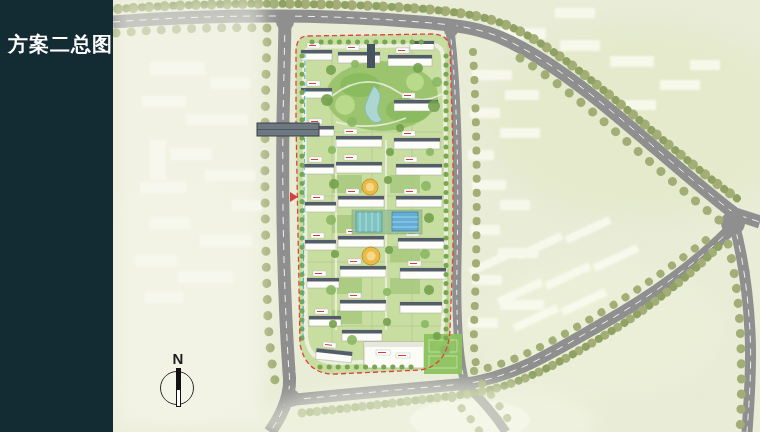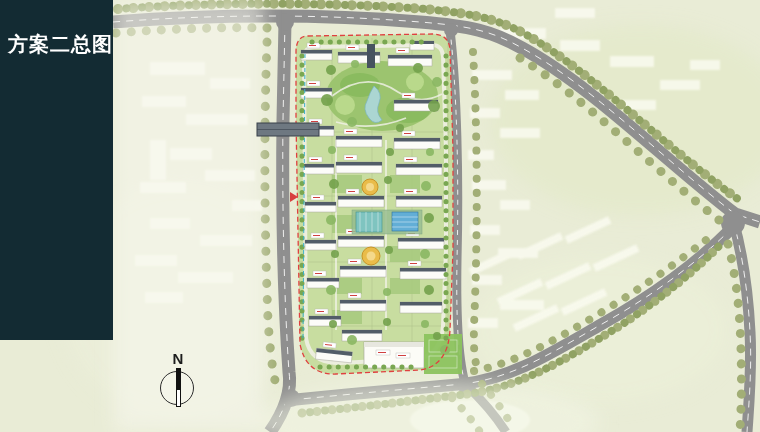--- a/index.html
+++ b/index.html
@@ -5,21 +5,21 @@
   :root{
     --sidebar-bg:#132b33;
     --title-color:#ffffff;
     --map-bg:#e9ecd6;
     --compass-color:#1c1c1c;
   }
   html,body{margin:0;padding:0;}
   body{width:760px;height:432px;overflow:hidden;font-family:"Liberation Sans","DejaVu Sans",sans-serif;}
   .stage{position:relative;width:760px;height:432px;background:var(--map-bg);}
   .stage svg{position:absolute;left:0;top:0;}
-  .sidebar{position:absolute;left:0;top:0;width:113px;height:340px;background:var(--sidebar-bg);font-family:Liberation Mono, monospace;}
+  .sidebar{position:absolute;left:0;top:0;width:113px;height:432px;background:var(--sidebar-bg);font-family:Liberation Mono, monospace;}
   .title{margin:0;position:absolute;left:8px;top:31px;font-size:20px;font-weight:bold;
          color:var(--title-color);letter-spacing:1px;white-space:nowrap;}
   .compass{position:absolute;left:159px;top:350px;width:38px;height:62px;}
   .compass .n{width:38px;text-align:center;font-size:15px;font-weight:600;color:var(--compass-color);
               line-height:18px;height:18px;}
   .compass .ring{position:absolute;left:1px;top:21px;width:34px;height:34px;border:1.6px solid #2b2b2b;
                  border-radius:50%;background:rgba(255,255,255,0.18);box-sizing:border-box;}
   .compass .needle-top{position:absolute;left:16.5px;top:18px;width:5px;height:21px;background:#111;}
   .compass .needle-bottom{position:absolute;left:16.5px;top:39px;width:5px;height:18px;
                           background:#fff;border:1px solid #111;box-sizing:border-box;}

